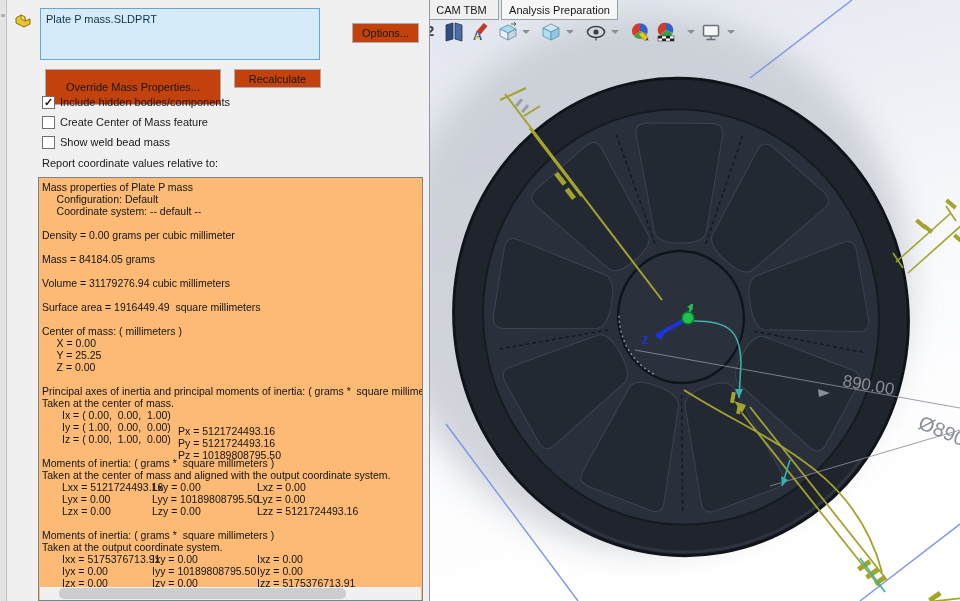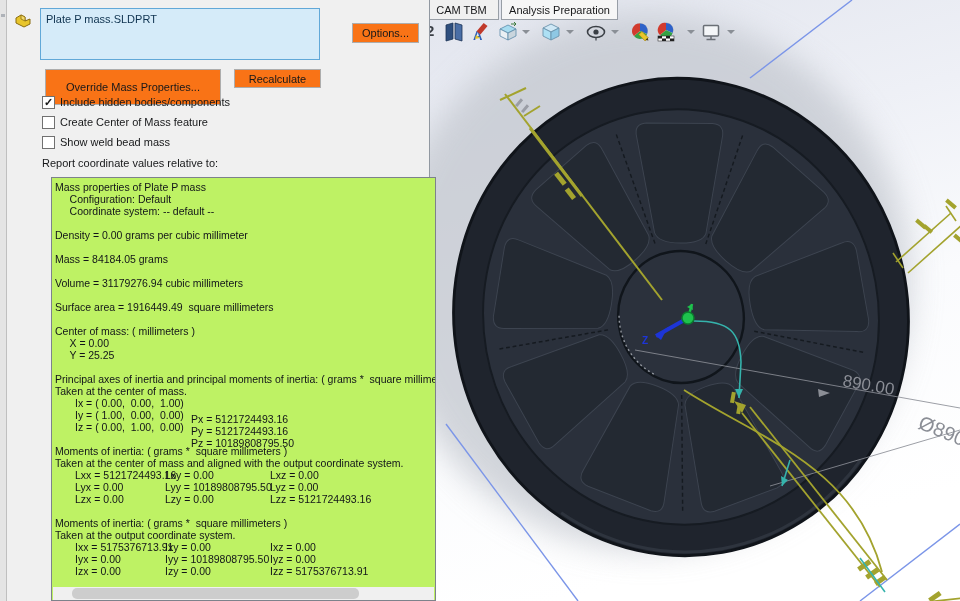--- a/index.html
+++ b/index.html
@@ -11,38 +11,38 @@
   #edge-strip { left:0; top:0; width:7px; height:601px; background:#e4e4e4;
     border-right:1px solid #bfbfbf; z-index:11; }
   #edge-strip .tick { position:absolute; left:1px; top:14px; width:4px; height:3px; background:#aeb2b8; }
 
   
   #dialog { left:7px; top:0; width:423px; height:601px; background:#f0f0f0;
     border-right:1px solid #9198a1; z-index:10; }
   #part-icon { left:5px; top:9px; width:22px; height:22px; }
   #filename-box { left:33px; top:8px; width:280px; height:52px; background:#d5ebf9;
     border:1px solid #61a8d8; font-size:11px; color:#0f3350; padding:4px 5px; white-space:pre; }
-  .btn { background:#f97316; border:1px solid #adadad; font-size:11px; color:#17181a;
+  .btn { background:#c2410c; border:1px solid #adadad; font-size:11px; color:#17181a;
     display:flex; align-items:center; justify-content:center; cursor:default; }
   #options-btn  { left:345px; top:23px; width:67px; height:20px; }
   #override-btn { left:38px;  top:69px; width:176px; height:36px; }
   #recalc-btn   { left:227px; top:69px; width:87px; height:19px; }
   .cb-row { left:35px; height:14px; display:flex; align-items:center; }
   .cb-box { width:13px; height:13px; background:#fff; border:1px solid #707070;
     font-size:11px; line-height:11px; text-align:center; color:#1a1a1a; font-weight:bold; }
   .cb-label { font-size:11px; color:#17181a; margin-left:5px; }
   #report-label { left:35px; top:157px; font-size:11px; color:#17181a; }
   #report-select { left:215px; top:152px; width:197px; height:20px; background:#fff;
     border:1px solid #7a7a7a; font-size:11px; color:#17181a; display:flex; align-items:center;
     padding-left:6px; }
   #report-select .chev { position:absolute; right:6px; top:8px; width:0; height:0;
     border-left:4px solid transparent; border-right:4px solid transparent; border-top:5px solid #444; }
 
   
-  #mass-area { left:44px; top:177px; width:385px; height:424px; background:#bef264;
+  #mass-area { left:31px; top:177px; width:385px; height:424px; background:#fdba74;
     border:1px solid #7d828b; overflow:hidden; }
   #mass-text { position:absolute; left:3px; top:3px; right:0; font-size:10.5px; color:#111419; }
   .mline { height:12px; line-height:12px; white-space:pre; overflow:hidden; }
   .mrow  { position:relative; height:12px; line-height:12px; }
   .mrow span { position:absolute; top:0; white-space:pre; }
   .c1 { left:20px; } .c2 { left:110px; } .c3 { left:215px; } .cp { left:136px;margin-top:16px; }
   #mass-hscroll { position:absolute; left:1px; right:1px; bottom:0; height:13px; background:#f0f0f0; }
   #mass-hscroll .thumb { position:absolute; left:19px; top:1px; width:287px; height:11px;
     background:#cdcdcd; border-radius:5px; }
 
@@ -323,20 +323,21 @@
       <div class="mline"></div>
       <div class="mline">Mass = 84184.05 grams</div>
       <div class="mline"></div>
       <div class="mline">Volume = 31179276.94 cubic millimeters</div>
       <div class="mline"></div>
       <div class="mline">Surface area = 1916449.49  square millimeters</div>
       <div class="mline"></div>
       <div class="mline">Center of mass: ( millimeters )</div>
       <div class="mline">     X = 0.00</div>
       <div class="mline">     Y = 25.25</div>
+      <div class="mline">     Z = 0.00</div>
       <div class="mline"></div>
       <div class="mline">Principal axes of inertia and principal moments of inertia: ( grams *  square millimeters )</div>
       <div class="mline">Taken at the center of mass.</div>
       <div class="mrow">
         <span class="c1">Ix = ( 0.00,  0.00,  1.00)</span>
           <span class="cp">Px = 5121724493.16</span>
       </div>
       <div class="mrow">
         <span class="c1">Iy = ( 1.00,  0.00,  0.00)</span>
           <span class="cp">Py = 5121724493.16</span>

